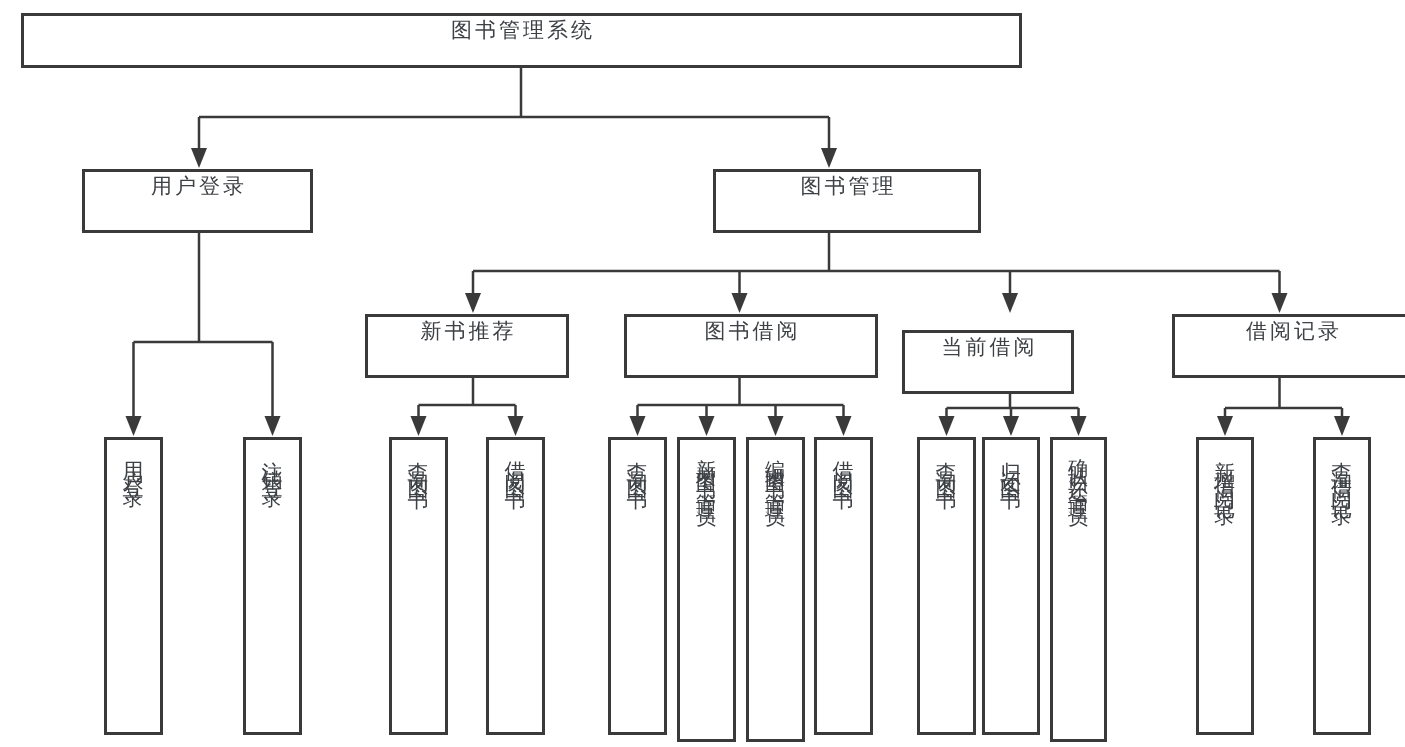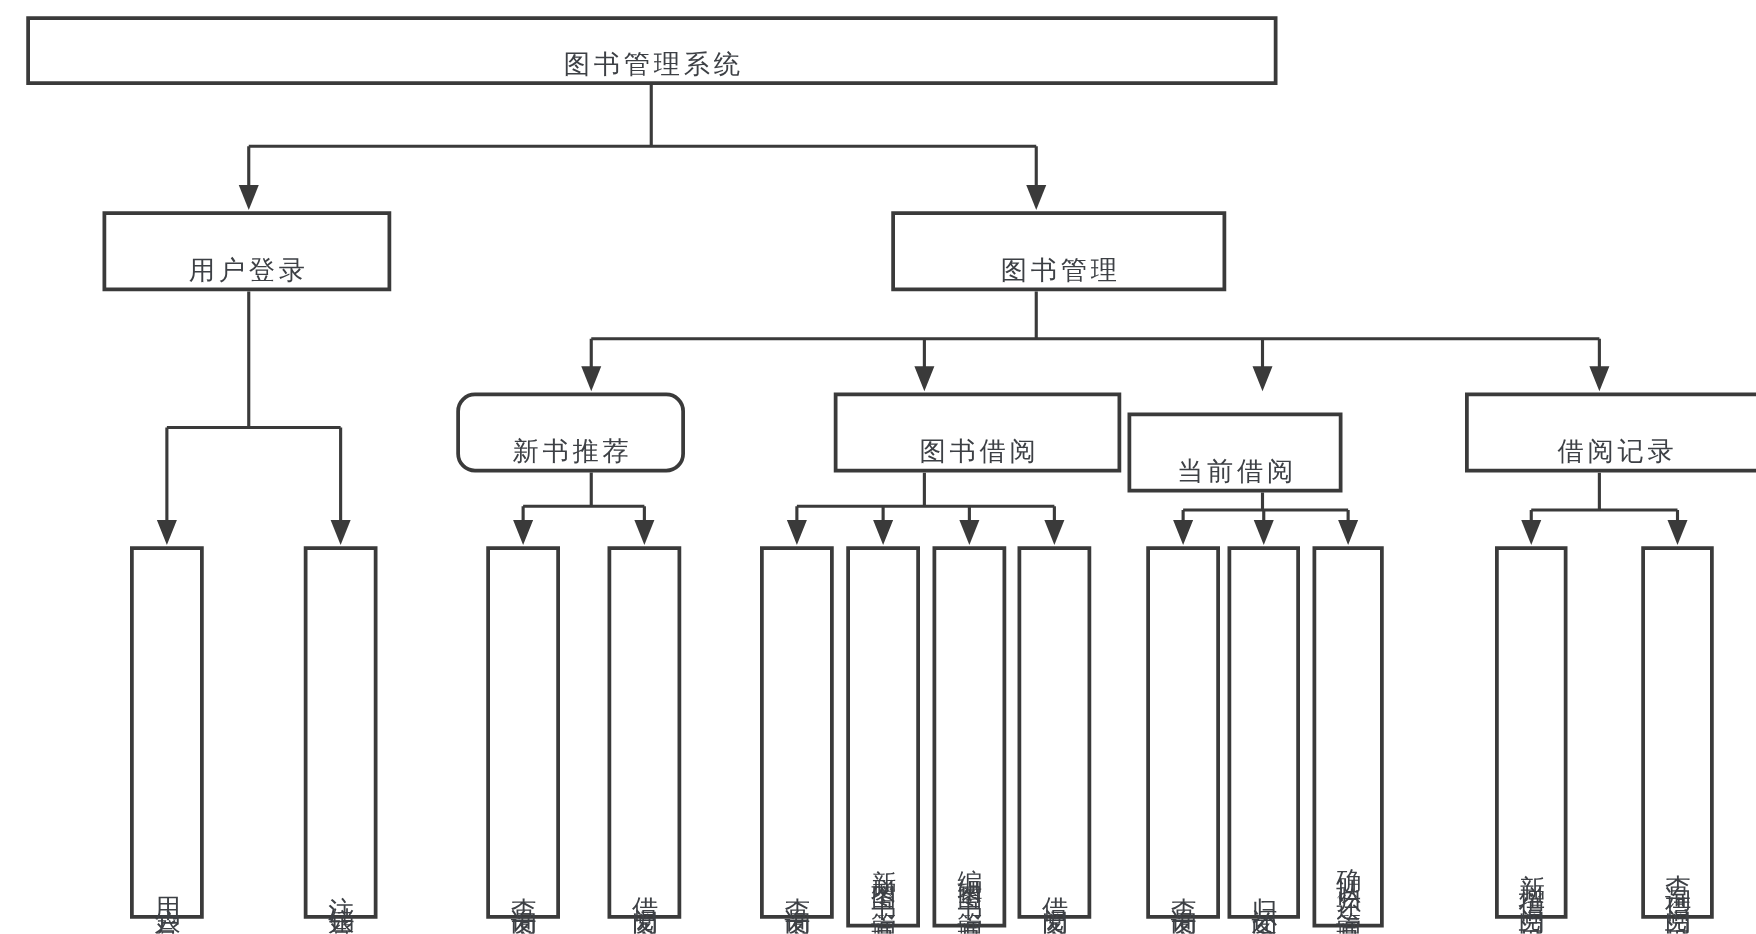--- a/index.html
+++ b/index.html
@@ -12,21 +12,21 @@
   }
   svg.connectors{
     position:absolute;left:0;top:0;width:1405px;height:747px;
     color:var(--line,#3a3a3a);
   }
   .box{
     position:absolute;
     background:#fff;
     border:3px solid var(--line,#3a3a3a);
     box-sizing:border-box;
-    display:flex;align-items:flex-end;justify-content:center;
+    display:flex;align-items:flex-start;justify-content:center;
     color:var(--text,#3d4045);
   }
   .h{height:64px;font-size:21px;letter-spacing:3px;}
   .h .lbl{white-space:nowrap;transform:translateX(1.5px);}
   .root-box{left:21px;top:13px;width:1001px;height:55px;}
   .v{top:437px;height:298px;}
   .v.tall{height:305px;}
   .v .lbl{
     writing-mode:vertical-rl;
     text-orientation:mixed;
@@ -93,24 +93,24 @@
     <span class="lbl">图书管理系统</span>
   </div>
 
   <div class="box h" style="left:82px;top:169px;width:231px;">
     <span class="lbl">用户登录</span>
   </div>
   <div class="box h" style="left:713px;top:169px;width:268px;">
     <span class="lbl">图书管理</span>
   </div>
 
-  <div class="box h" style="left:365px;top:314px;width:183px;border-radius:15px;">
+  <div class="box h" style="left:365px;top:314px;width:204px;">
     <span class="lbl">新书推荐</span>
   </div>
-  <div class="box h" style="left:667px;top:314px;width:230px;">
+  <div class="box h" style="left:624px;top:314px;width:254px;">
     <span class="lbl">图书借阅</span>
   </div>
   <div class="box h" style="left:902px;top:330px;width:172px;">
     <span class="lbl">当前借阅</span>
   </div>
   <div class="box h" style="left:1172px;top:314px;width:241px;">
     <span class="lbl">借阅记录</span>
   </div>
 
   <div class="box v" style="left:104px;width:59px;">

